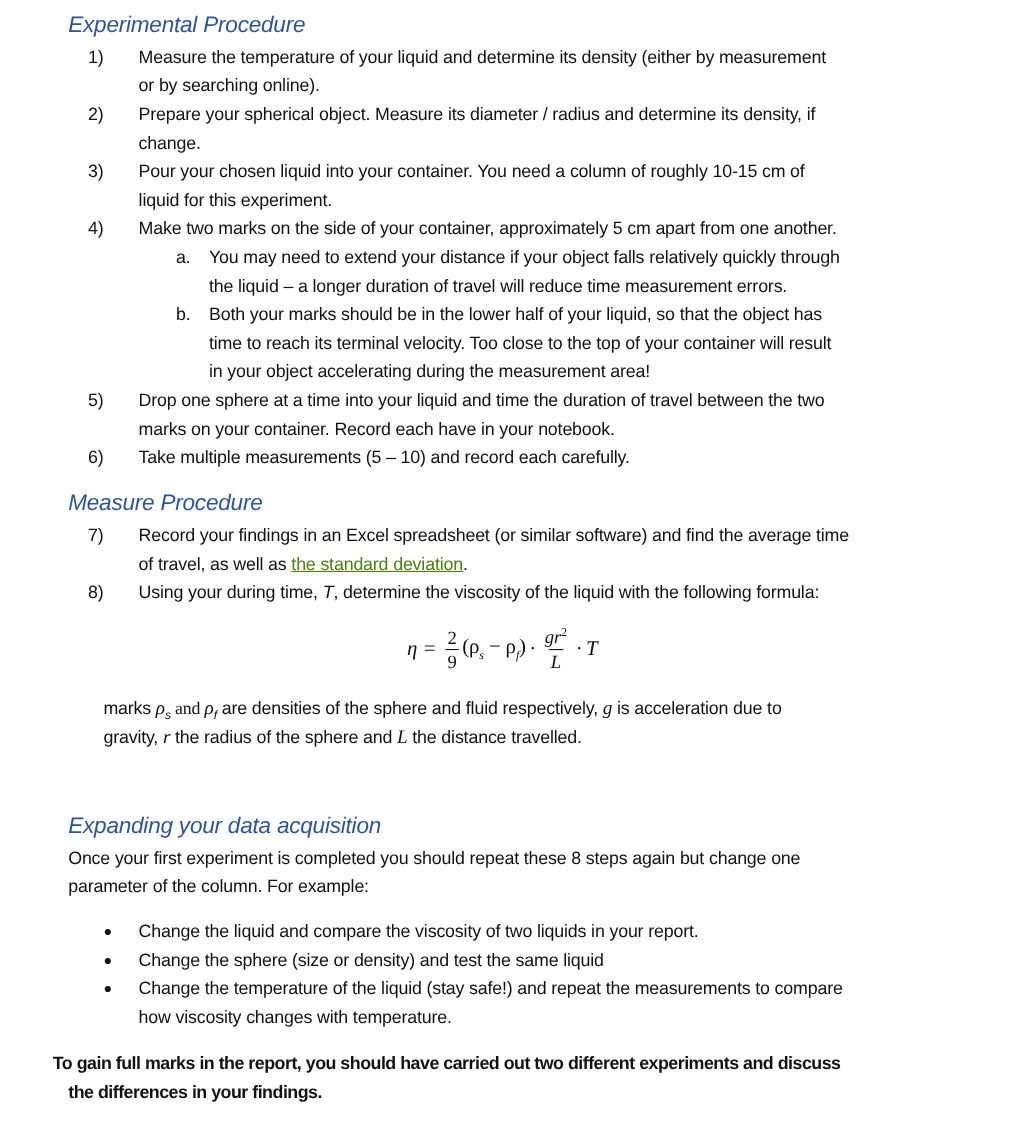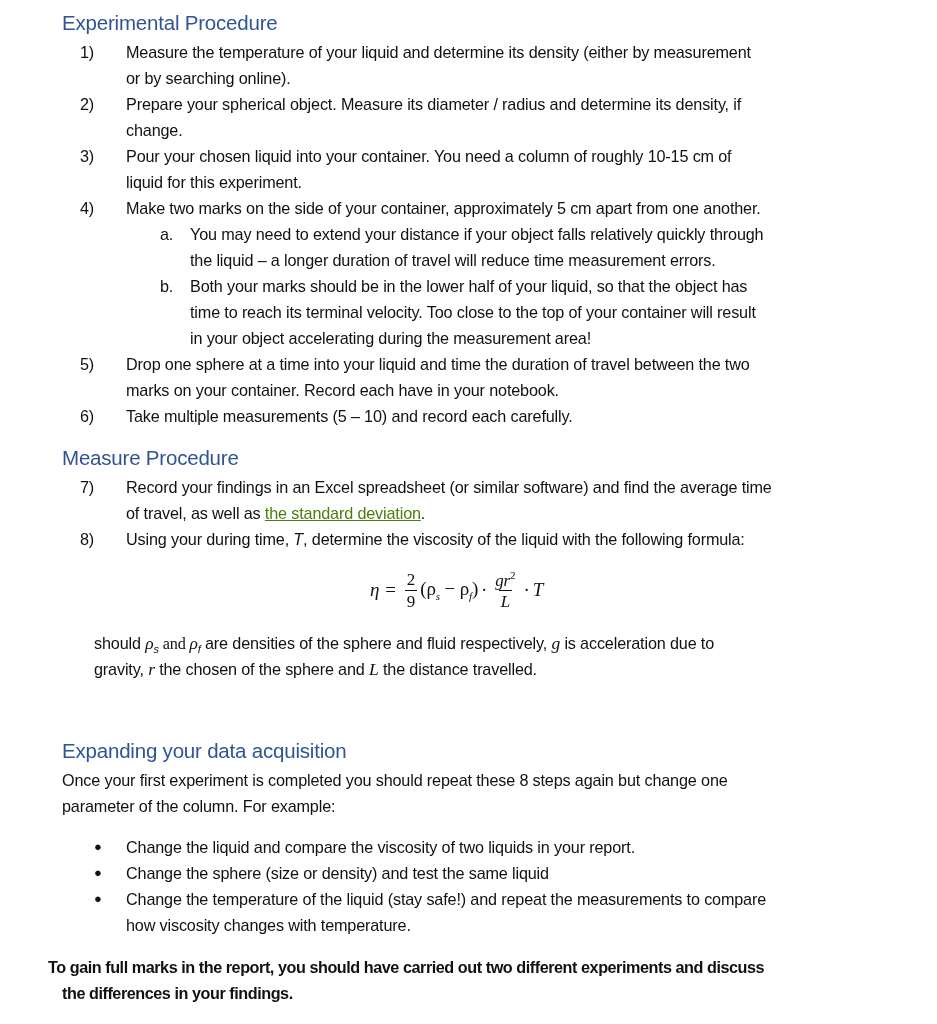--- a/index.html
+++ b/index.html
@@ -7,20 +7,21 @@
     width: 937px; height: 1024px; overflow: hidden; position: relative;
     font-family: "Liberation Sans", "DejaVu Sans", sans-serif;
     color: #111111;
     font-size: 16.2px;
     letter-spacing: -0.15px;
   }
   .heading {
     position: absolute; left: 62px;
     color: #2f5496; font-size: 20.5px; letter-spacing: -0.2px;
     line-height: 26px;
+    font-style: italic;
   }
   .line { position: absolute; white-space: nowrap; line-height: 26px; }
   .num { position: absolute; left: 80px; }
   .txt { position: absolute; left: 126px; }
   .sub-lbl { position: absolute; left: 160px; }
   .sub-txt { position: absolute; left: 190px; }
   .bullet { position: absolute; left: 94px; font-size: 13px; }
   a.link { color: #4d7c0f; text-decoration: underline; }
   .formula {
     position: absolute; left: 370px; top: 562px; height: 56px;
@@ -103,22 +104,22 @@
   <span style="margin:0 3px">·</span>
   <span class="frac italic">
     <span class="n"><span>gr</span><sup style="font-style:normal">2</sup></span>
     <span class="d">L</span>
   </span>
   <span style="margin:0 3px">·</span>
   <i>T</i>
 </div>
 
 <div>
-  <span class="line" style="left:94px; top:630px"><span>should </span><span class="it">ρ</span><sub><i>s</i></sub><span style="font-family:Liberation Serif, serif"> and </span><span class="it">ρ</span><sub><i>f</i></sub><span> are densities of the sphere and fluid respectively, </span><span class="it">g</span><span> is acceleration due to</span></span>
-  <span class="line" style="left:94px; top:656px"><span>gravity, </span><span class="it">r</span><span> the chosen of the sphere and </span><span class="it">L</span><span> the distance travelled.</span></span>
+  <span class="line" style="left:94px; top:630px"><span>marks </span><span class="it">ρ</span><sub><i>s</i></sub><span style="font-family:Liberation Serif, serif"> and </span><span class="it">ρ</span><sub><i>f</i></sub><span> are densities of the sphere and fluid respectively, </span><span class="it">g</span><span> is acceleration due to</span></span>
+  <span class="line" style="left:94px; top:656px"><span>gravity, </span><span class="it">r</span><span> the radius of the sphere and </span><span class="it">L</span><span> the distance travelled.</span></span>
 </div>
 
 <div class="heading" style="top:738px">Expanding your data acquisition</div>
 <span class="line" style="left:62px; top:767px">Once your first experiment is completed you should repeat these 8 steps again but change one</span>
 <span class="line" style="left:62px; top:793px">parameter of the column. For example:</span>
 
 <div>
   <span class="line bullet" style="top:834px">●</span>
   <span class="line txt" style="top:834px">Change the liquid and compare the viscosity of two liquids in your report.</span>
 </div>

